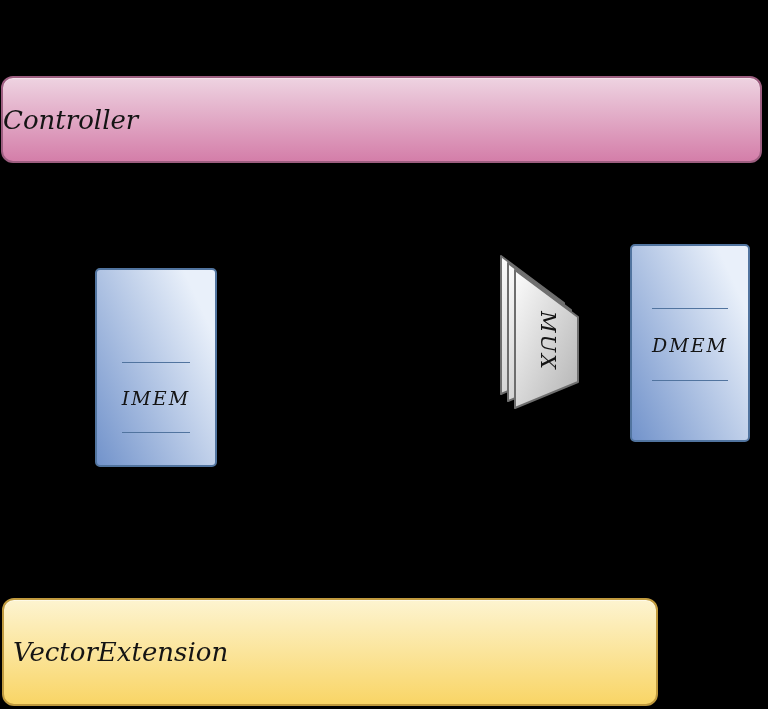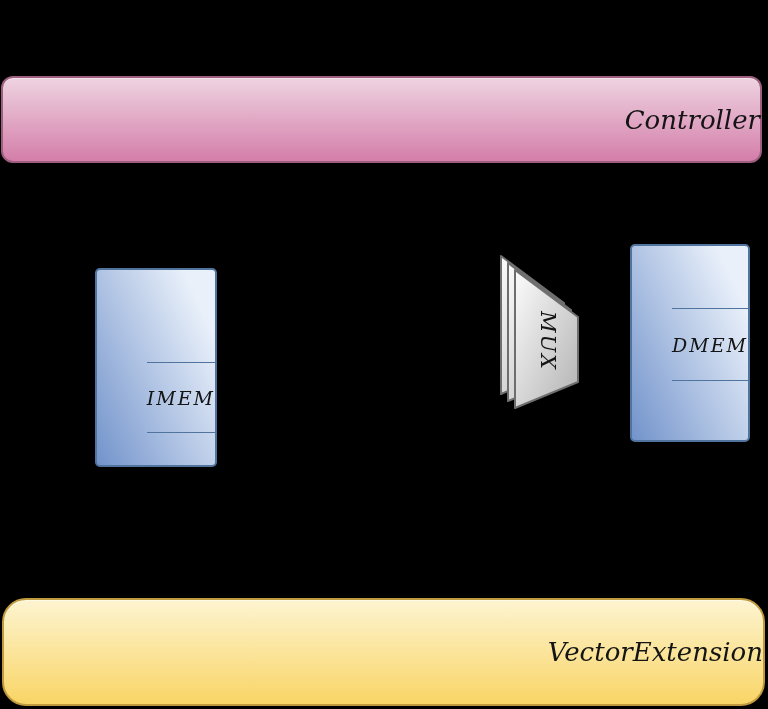--- a/index.html
+++ b/index.html
@@ -9,21 +9,21 @@
     height: 709px;
     background: var(--canvas-bg, #000);
     overflow: hidden;
     font-family: "DejaVu Serif", "Liberation Serif", serif;
   }
   .block {
     position: absolute;
     box-sizing: border-box;
     display: flex;
     align-items: center;
-    justify-content: flex-end;
+    justify-content: flex-start;
   }
   .label {
     font-style: italic;
     color: var(--text-color, #141414);
     white-space: nowrap;
   }
   .lg { font-size: 26px; }
   .sm { font-size: 19px; letter-spacing: 2px; }
 
   
@@ -32,43 +32,44 @@
     border-radius: 12px;
     border: 2px solid var(--controller-border_color);
     background: linear-gradient(180deg,
       var(--controller-fill_top) 0%,
       var(--controller-fill_bottom) 100%);
     box-shadow: inset 0 1px 0 rgba(255,255,255,0.35);
   }
 
   
   .vector {
-    left: 2px; top: 598px; width: 763px; height: 108px;
-    border-radius: 24px;
+    left: 2px; top: 598px; width: 656px; height: 108px;
+    border-radius: 12px;
     border: 2px solid var(--vector_extension-border_color);
     background: linear-gradient(180deg,
       var(--vector_extension-fill_top) 0%,
       var(--vector_extension-fill_bottom) 100%);
     box-shadow: inset 0 1px 0 rgba(255,255,255,0.5);
+    padding-left: 9px;
   }
 
   
   .datapath {
     left: 268px; top: 228px; width: 157px; height: 280px;
     border-radius: 20px;
     border: 2px solid var(--datapath-border_color);
     background: linear-gradient(180deg,
       var(--datapath-fill_top) 0%,
       var(--datapath-fill_bottom) 100%);
   }
 
   
   .memory {
     flex-direction: column;
-    align-items: flex-end;
+    align-items: center;
     justify-content: flex-start;
     border-radius: 5px;
   }
   .imem {
     left: 95px; top: 268px; width: 122px; height: 199px;
     border: 2px solid var(--imem-border_color);
     background: linear-gradient(65deg,
       var(--imem-fill_dark) 0%,
       var(--imem-fill_light) 85%);
     gap: 32px;

